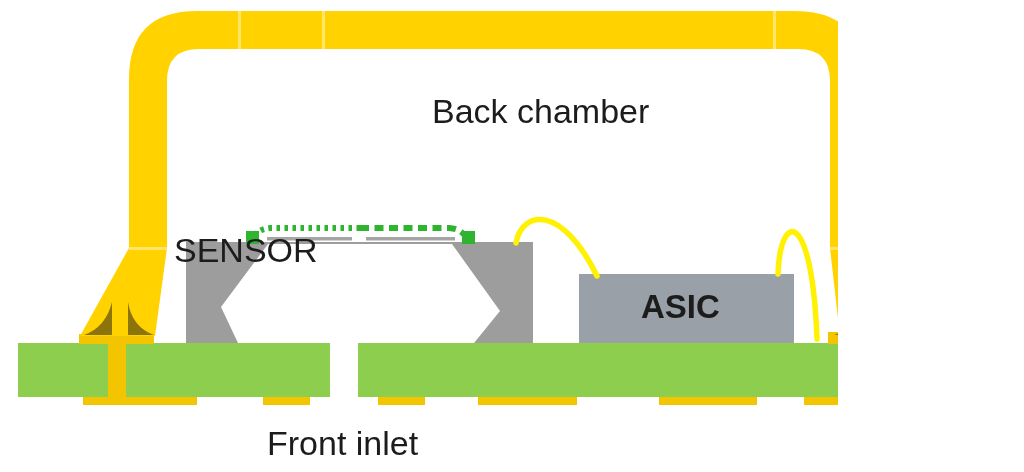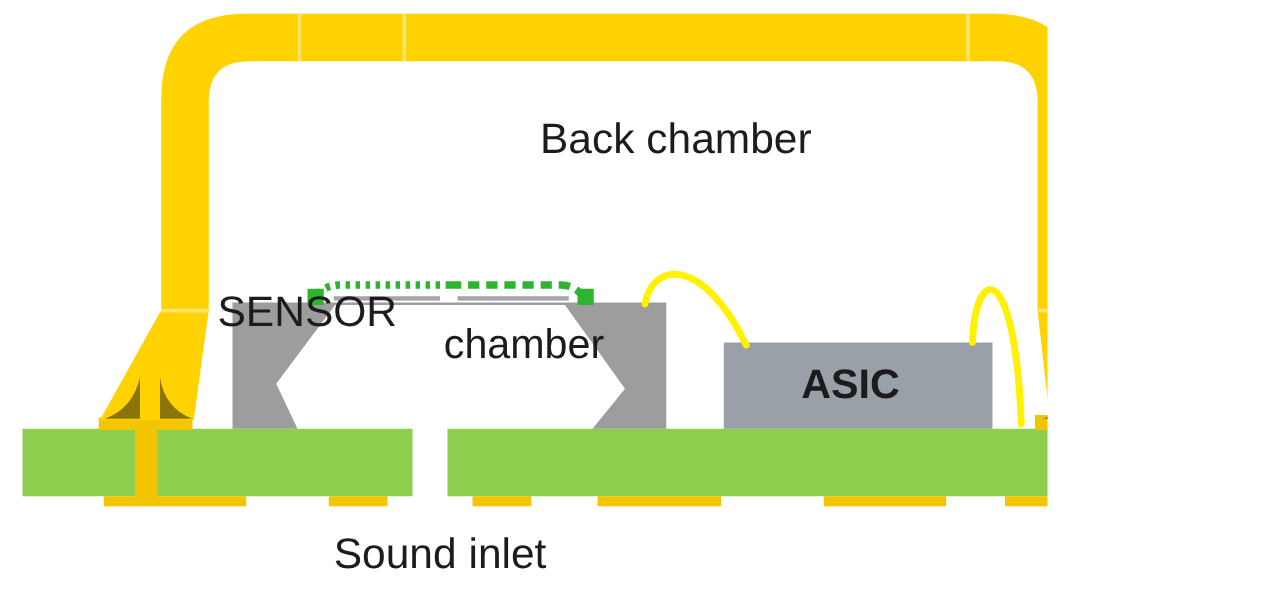--- a/index.html
+++ b/index.html
@@ -84,20 +84,19 @@
 
     <path class="wire" d="M516 243 C522 210 562 204 597 276"></path>
     <path class="wire" d="M778 274 C780 212 812 206 817 339"></path>
   </svg>
 
   <div class="label" style="left:432px;top:94px;">Back chamber</div>
 
   <div class="label" style="left:174px;top:186px;margin-top:47px;">SENSOR</div>
 
   <div class="label label-2line" style="left:355px;top:257px;">
-    <div>chamber</div>
   </div>
 
   <div class="label" style="left:641px;top:290px;font-size:33px;font-weight:bold;">ASIC</div>
 
-  <div class="label" style="left:267px;top:426px;">Sound inlet</div>
+  <div class="label" style="left:267px;top:426px;">Front inlet</div>
 
 </div>
 
 </body></html>

